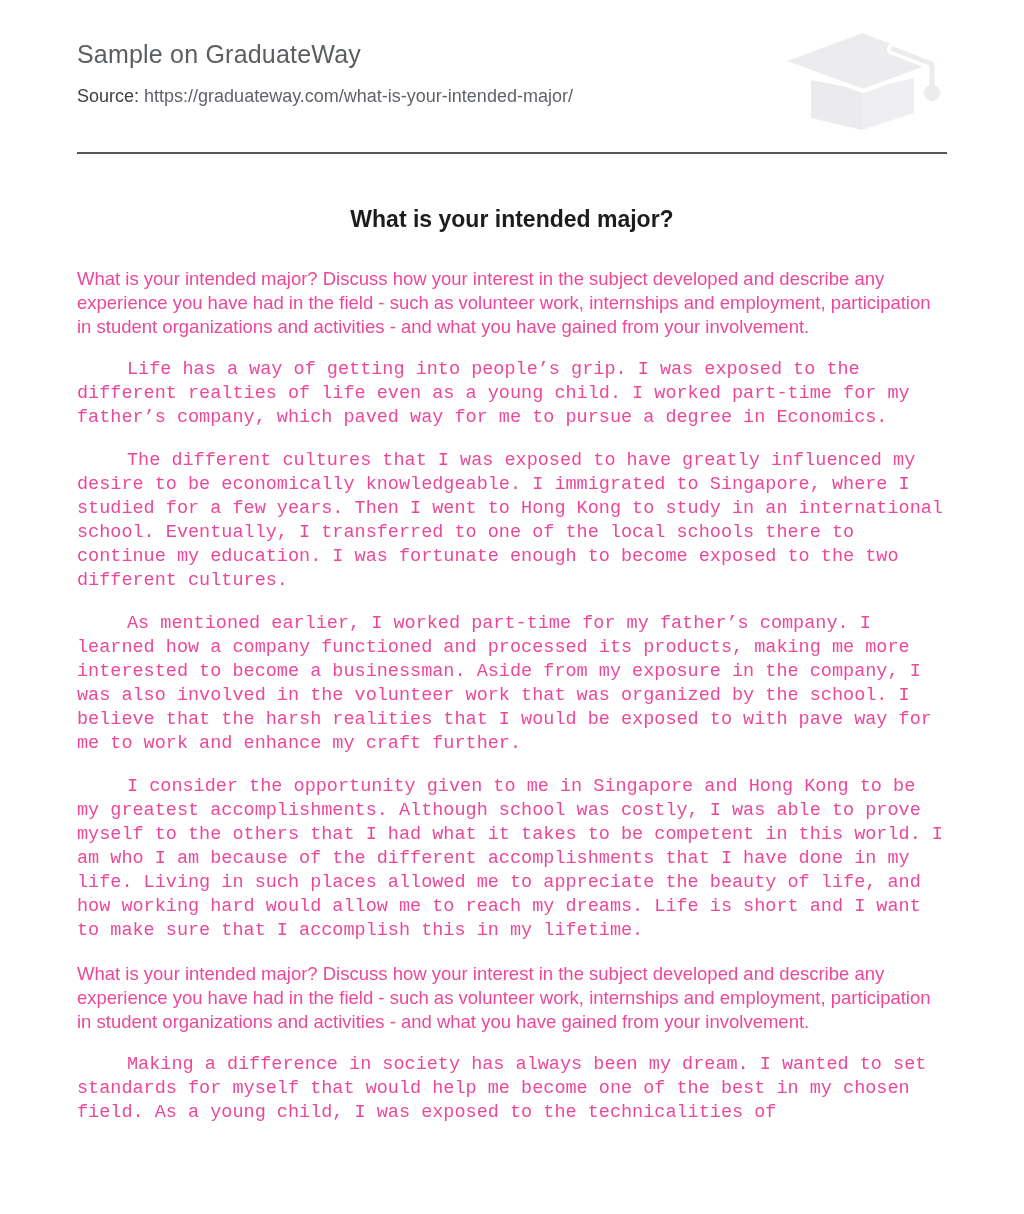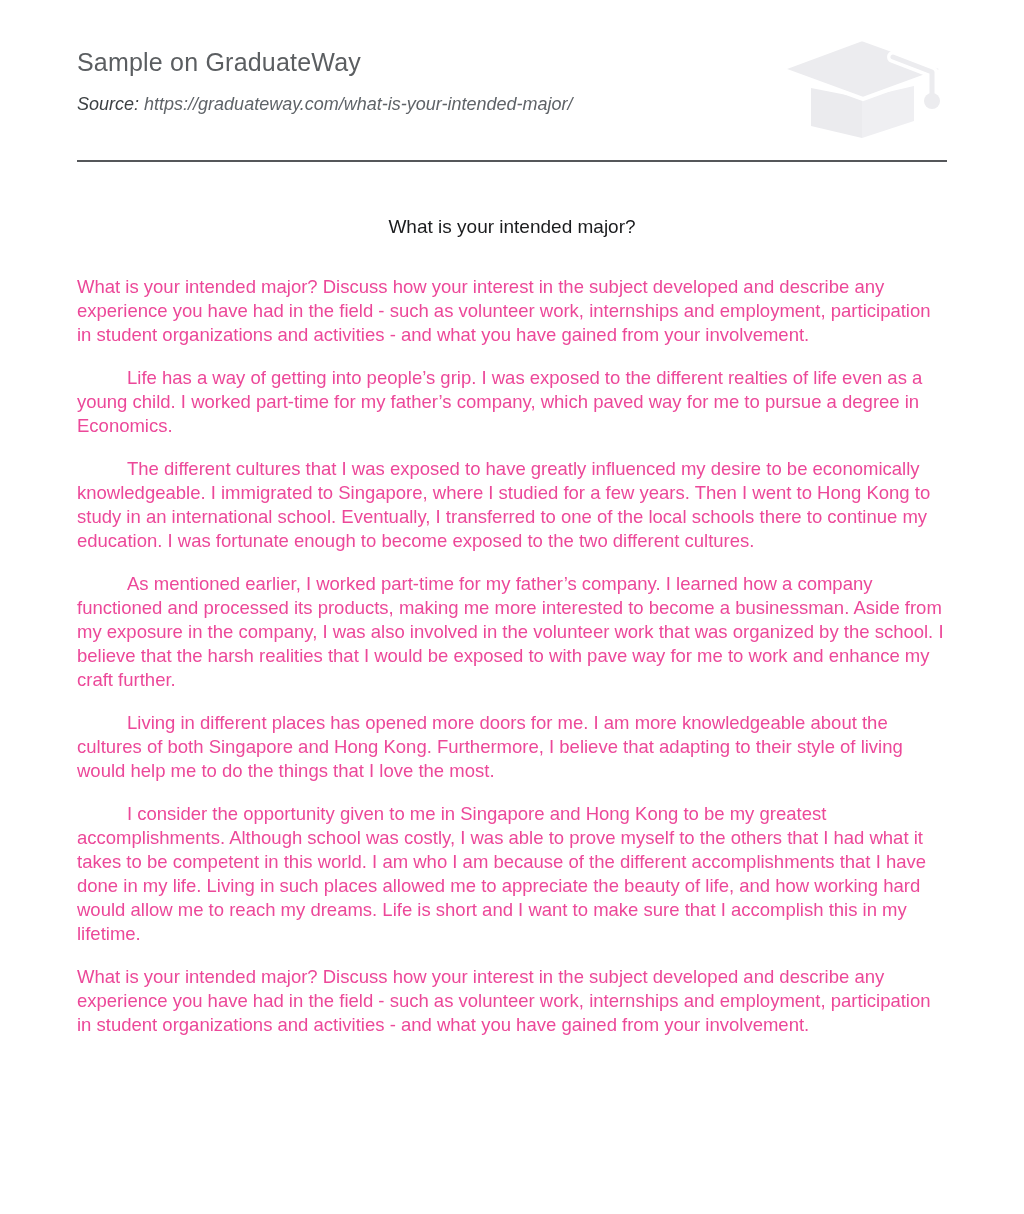--- a/index.html
+++ b/index.html
@@ -7,64 +7,63 @@
   body {
     width: 1024px;
     height: 1214px;
     background: #ffffff;
     font-family: "Liberation Sans", sans-serif;
     overflow: hidden;
   }
   .page {
     position: relative;
     width: 870px;
-    margin: 8px auto;
+    margin: 0 auto;
     padding-top: 40px;
   }
   .site-title {
     font-size: 25px;
     font-weight: 400;
     color: #5b5e61;
     margin: 0 0 17px 0;
     letter-spacing: 0.2px;
   }
   .source-line {
     font-size: 18px;
     margin: 0;
     color: #5f6368;
-    font-style: italic;
   }
   .source-label { color: #3c4043; }
   .grad-cap {
     position: absolute;
     top: 24px;
     right: 0;
     width: 166px;
     height: 114px;
   }
   .divider {
     border: none;
     border-top: 2px solid #55575a;
     margin: 45px 0 0 0;
   }
   .doc-title {
-    font-size: 19px;
+    font-size: 23px;
     line-height: 30px;
-    font-weight: 400;
+    font-weight: 700;
     color: #1b1c1e;
     text-align: center;
     margin: 50px 0 33px 0;
   }
   .paragraph {
     font-size: 18.5px;
     line-height: 24px;
     color: #ec4899;
     margin: 0 0 19px 0;
   }
-  .paragraph.indent { text-indent: 50px; }
+  .paragraph.indent { text-indent: 50px; font-family: Liberation Mono, monospace; }
 </style>
 </head>
 <body>
 
 <div class="page">
 
   <div>
     <h1 class="site-title">Sample on GraduateWay</h1>
     <p class="source-line"><span class="source-label">Source:</span> <span>https://graduateway.com/what-is-your-intended-major/</span></p>
 
@@ -88,18 +87,18 @@
 
   <hr class="divider">
 
   <h2 class="doc-title">What is your intended major?</h2>
 
   <div id="essay-body">
       <p class="paragraph">What is your intended major? Discuss how your interest in the subject developed and describe any experience you have had in the field - such as volunteer work, internships and employment, participation in student organizations and activities - and what you have gained from your involvement.</p>
       <p class="paragraph indent">Life has a way of getting into people’s grip. I was exposed to the different realties of life even as a young child. I worked part-time for my father’s company, which paved way for me to pursue a degree in Economics.</p>
       <p class="paragraph indent">The different cultures that I was exposed to have greatly influenced my desire to be economically knowledgeable. I immigrated to Singapore, where I studied for a few years. Then I went to Hong Kong to study in an international school. Eventually, I transferred to one of the local schools there to continue my education. I was fortunate enough to become exposed to the two different cultures.</p>
       <p class="paragraph indent">As mentioned earlier, I worked part-time for my father’s company. I learned how a company functioned and processed its products, making me more interested to become a businessman. Aside from my exposure in the company, I was also involved in the volunteer work that was organized by the school. I believe that the harsh realities that I would be exposed to with pave way for me to work and enhance my craft further.</p>
-      <p class="paragraph indent">Living in different places has opened more doors for me. I am more knowledgeable about the cultures of both Singapore and Hong Kong. Furthermore, I believe that adapting to their style of living would help me to do the things that I love the most.</p>
       <p class="paragraph indent">I consider the opportunity given to me in Singapore and Hong Kong to be my greatest accomplishments. Although school was costly, I was able to prove myself to the others that I had what it takes to be competent in this world. I am who I am because of the different accomplishments that I have done in my life. Living in such places allowed me to appreciate the beauty of life, and how working hard would allow me to reach my dreams. Life is short and I want to make sure that I accomplish this in my lifetime.</p>
       <p class="paragraph">What is your intended major? Discuss how your interest in the subject developed and describe any experience you have had in the field - such as volunteer work, internships and employment, participation in student organizations and activities - and what you have gained from your involvement.</p>
+      <p class="paragraph indent">Making a difference in society has always been my dream. I wanted to set standards for myself that would help me become one of the best in my chosen field. As a young child, I was exposed to the technicalities of</p>
     </div>
 
 </div>
 
 </body></html>

